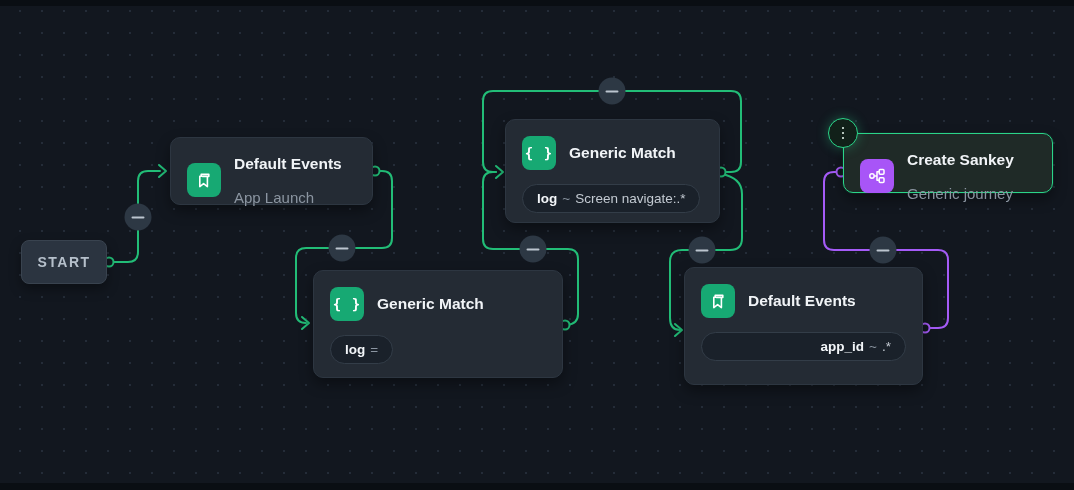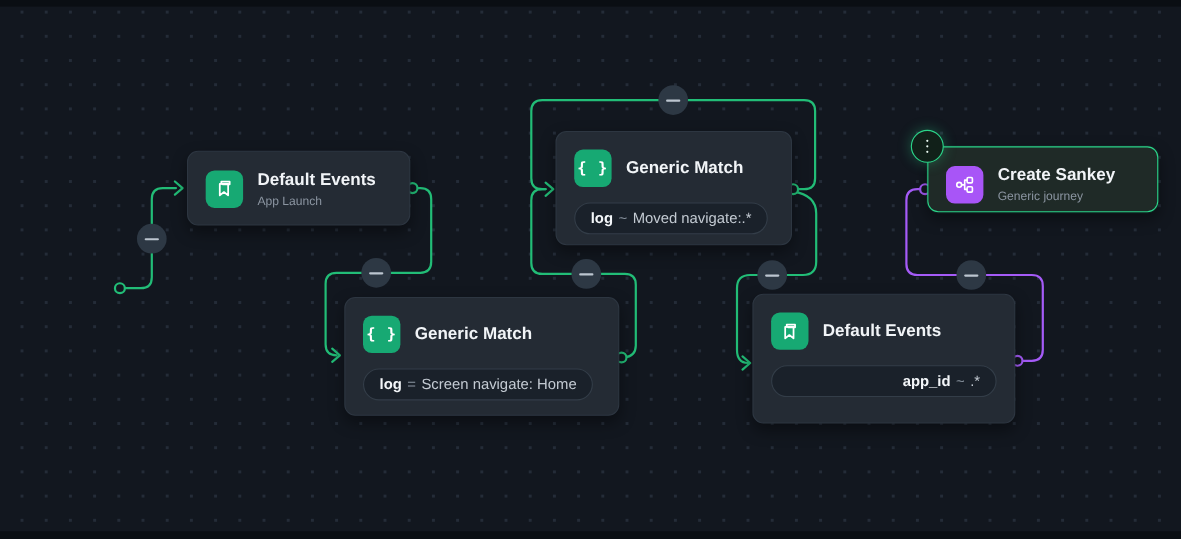--- a/index.html
+++ b/index.html
@@ -36,21 +36,21 @@
     box-shadow:0 6px 14px rgba(0,0,0,.38);padding:16px;
   }
   .node .head{display:flex;align-items:center;gap:13px}
   .nicon{width:34px;height:34px;border-radius:8px;flex:0 0 auto;
     display:flex;align-items:center;justify-content:center}
   .nicon.green{background:var(--icon-green)}
   .nicon.purple{background:var(--icon-purple)}
   .nicon .braces{color:#fff;font-size:14px;font-weight:700;letter-spacing:1px;
     font-family:"DejaVu Sans Mono", monospace}
   .ttl{color:var(--title);font-size:15.5px;font-weight:600;line-height:1.25}
-  .sub{color:var(--sub);font-size:11px;margin-top:4px}
+  .sub{color:var(--sub);font-size:15px;margin-top:16px}
   .pill{
     margin-top:14px;background:var(--pill-bg);border:1px solid var(--pill-border);
     border-radius:16px;padding:6px 14px;font-size:13.5px;color:var(--pill-val);
     display:flex;align-items:center;gap:5px;width:fit-content;white-space:nowrap;
   }
   .pill.centered{width:auto;justify-content:center}
   .pill .k{color:#f3f6f9;font-weight:700}
   .pill .op{color:var(--sub)}
 
   .start-node{
@@ -102,20 +102,23 @@
     <path class="wire purple" d="M 927 328 H 938 Q 948 328 948 318 V 260 Q 948 250 938 250 H 834 Q 824 250 824 240 V 182 Q 824 172 834 172 H 837"></path>
 
     <circle class="port green" cx="109" cy="262" r="4.5"></circle>
     <circle class="port green" cx="375" cy="171" r="4.5"></circle>
     <circle class="port green" cx="565" cy="325" r="4.5"></circle>
     <circle class="port green" cx="721" cy="172" r="4.5"></circle>
     <circle class="port purple" cx="925" cy="328" r="4.5"></circle>
     <circle class="port purple" cx="841" cy="172" r="4.5"></circle>
   </svg>
 
+  <div class="start-node">
+    <span>START</span>
+  </div>
 
   <div class="node" style="left:170px;top:137px;width:203px;height:68px">
     <div class="head">
       <span class="nicon green">
         <svg width="19" height="19" viewBox="0 0 19 19" fill="none" stroke="#fff" stroke-width="1.6" stroke-linejoin="round" stroke-linecap="round">
           <path d="M7.5 5.5 H13.8 V3.2 H6.2 V5"></path>
           <path d="M4.8 5.2 H12.4 V15.6 L8.6 12.6 L4.8 15.6 Z"></path>
         </svg>
       </span>
       <div>
@@ -128,35 +131,34 @@
   <div class="node" style="left:313px;top:270px;width:250px;height:108px">
     <div class="head">
       <span class="nicon green">
         <span class="braces">{ }</span>
       </span>
       <div class="ttl">Generic Match</div>
     </div>
     <div class="pill">
       <span class="k">log</span>
       <span class="op">=</span>
-      <span class="v">Screen navigate: Home</span>
     </div>
   </div>
 
   <div class="node" style="left:505px;top:119px;width:215px;height:104px">
     <div class="head">
       <span class="nicon green">
         <span class="braces">{ }</span>
       </span>
       <div class="ttl">Generic Match</div>
     </div>
     <div class="pill">
       <span class="k">log</span>
       <span class="op">~</span>
-      <span class="v">Moved navigate:.*</span>
+      <span class="v">Screen navigate:.*</span>
     </div>
   </div>
 
   <div class="node" style="left:684px;top:267px;width:239px;height:118px">
     <div class="head">
       <span class="nicon green">
         <svg width="19" height="19" viewBox="0 0 19 19" fill="none" stroke="#fff" stroke-width="1.6" stroke-linejoin="round" stroke-linecap="round">
           <path d="M7.5 5.5 H13.8 V3.2 H6.2 V5"></path>
           <path d="M4.8 5.2 H12.4 V15.6 L8.6 12.6 L4.8 15.6 Z"></path>
         </svg>

